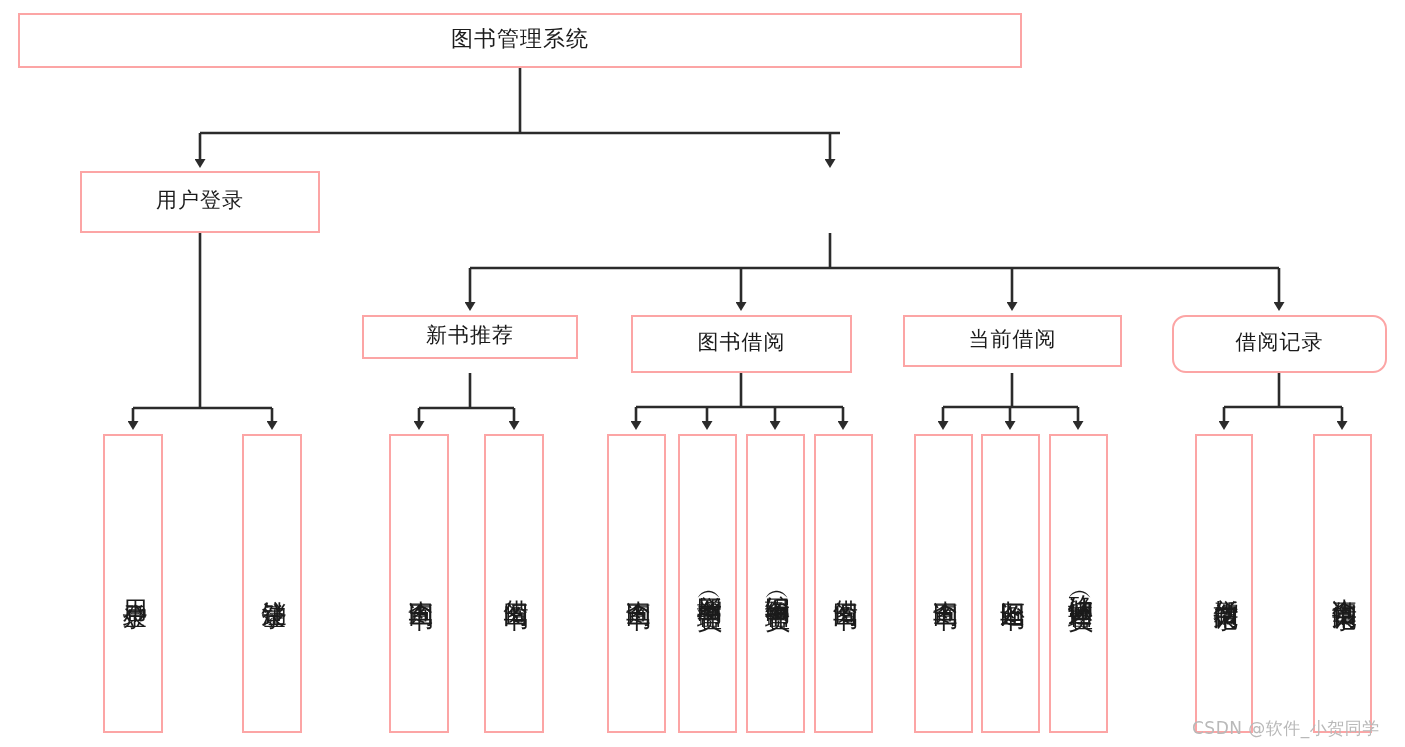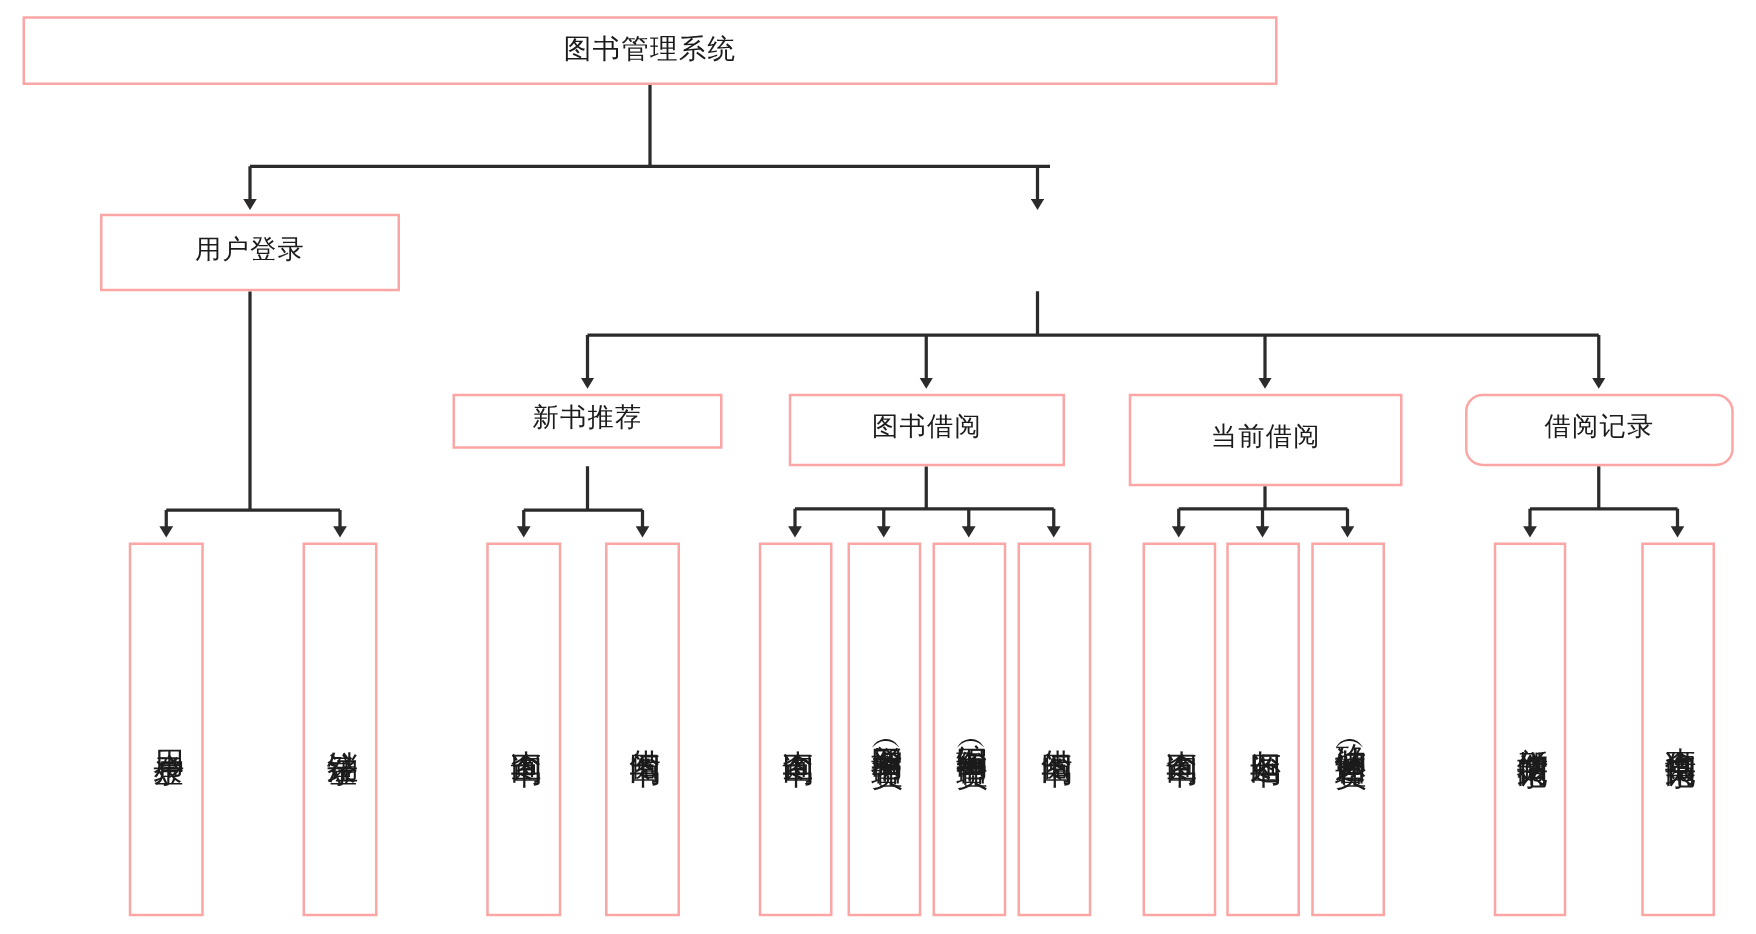--- a/index.html
+++ b/index.html
@@ -106,21 +106,21 @@
   <div class="node h" style="left: 80px; top: 171px; width: 240px; height: 62px;">
     <span class="lbl">用户登录</span>
   </div>
 
   <div class="node h" style="left: 362px; top: 315px; width: 216px; height: 44px;">
     <span class="lbl">新书推荐</span>
   </div>
   <div class="node h" style="left: 631px; top: 315px; width: 221px; height: 58px;">
     <span class="lbl">图书借阅</span>
   </div>
-  <div class="node h" style="left: 903px; top: 315px; width: 219px; height: 74px;">
+  <div class="node h" style="left: 903px; top: 315px; width: 219px; height: 52px;">
     <span class="lbl">当前借阅</span>
   </div>
   <div class="node h" style="left: 1172px; top: 315px; width: 215px; height: 58px; border-radius: 14px;">
     <span class="lbl">借阅记录</span>
   </div>
 
   <div class="node v" style="left: 103px; top: 434px; width: 60px; height: 299px;">
     <span class="lbl">用户登录</span>
   </div>
   <div class="node v" style="left: 242px; top: 434px; width: 60px; height: 299px;">
@@ -153,14 +153,15 @@
   <div class="node v" style="left: 1049px; top: 434px; width: 59px; height: 299px;">
     <span class="lbl">确认归还（管理员）</span>
   </div>
   <div class="node v" style="left: 1195px; top: 434px; width: 58px; height: 299px;">
     <span class="lbl">新增借阅记录</span>
   </div>
   <div class="node v" style="left: 1313px; top: 434px; width: 59px; height: 299px;">
     <span class="lbl">查询借阅记录</span>
   </div>
 
+  <div class="watermark" style="left: 1192px; top: 717px;">CSDN @软件_小贺同学</div>
 
 </div>
 
 </body></html>

